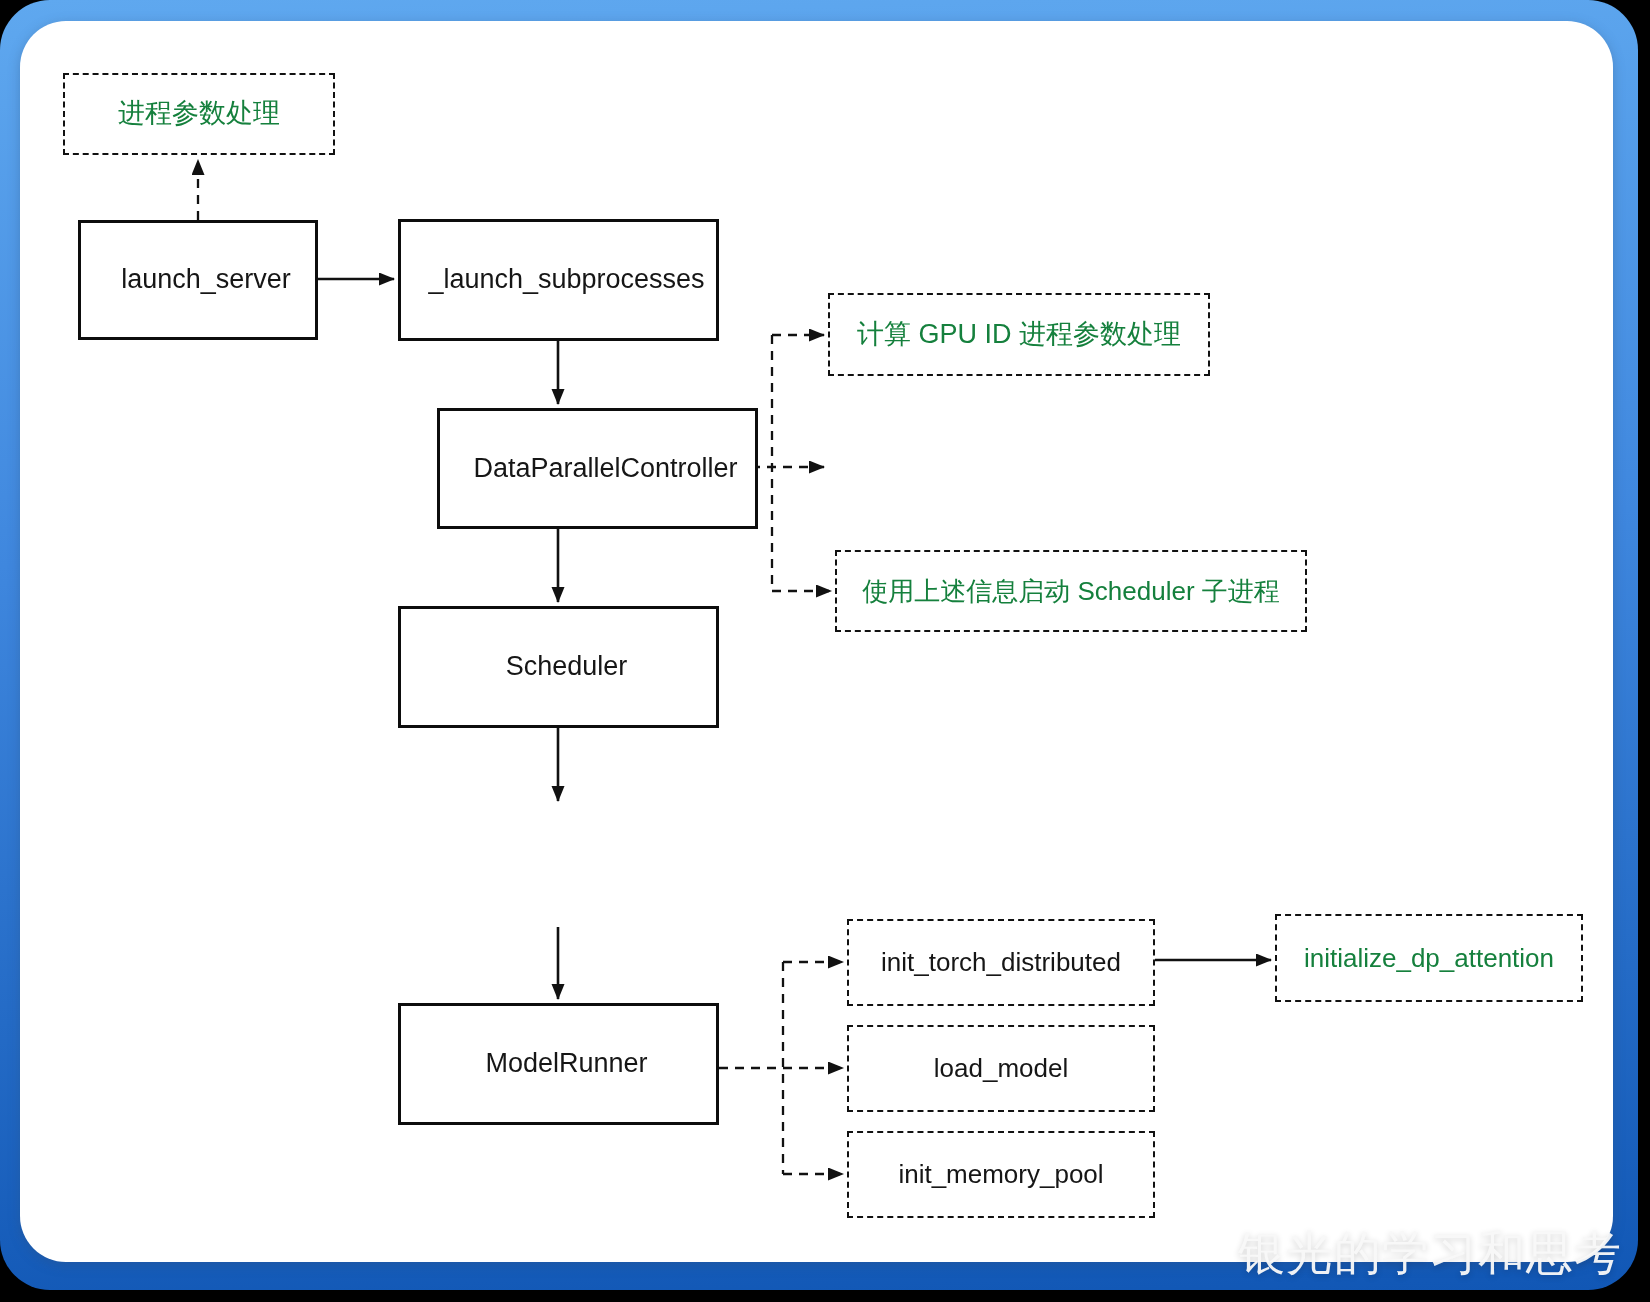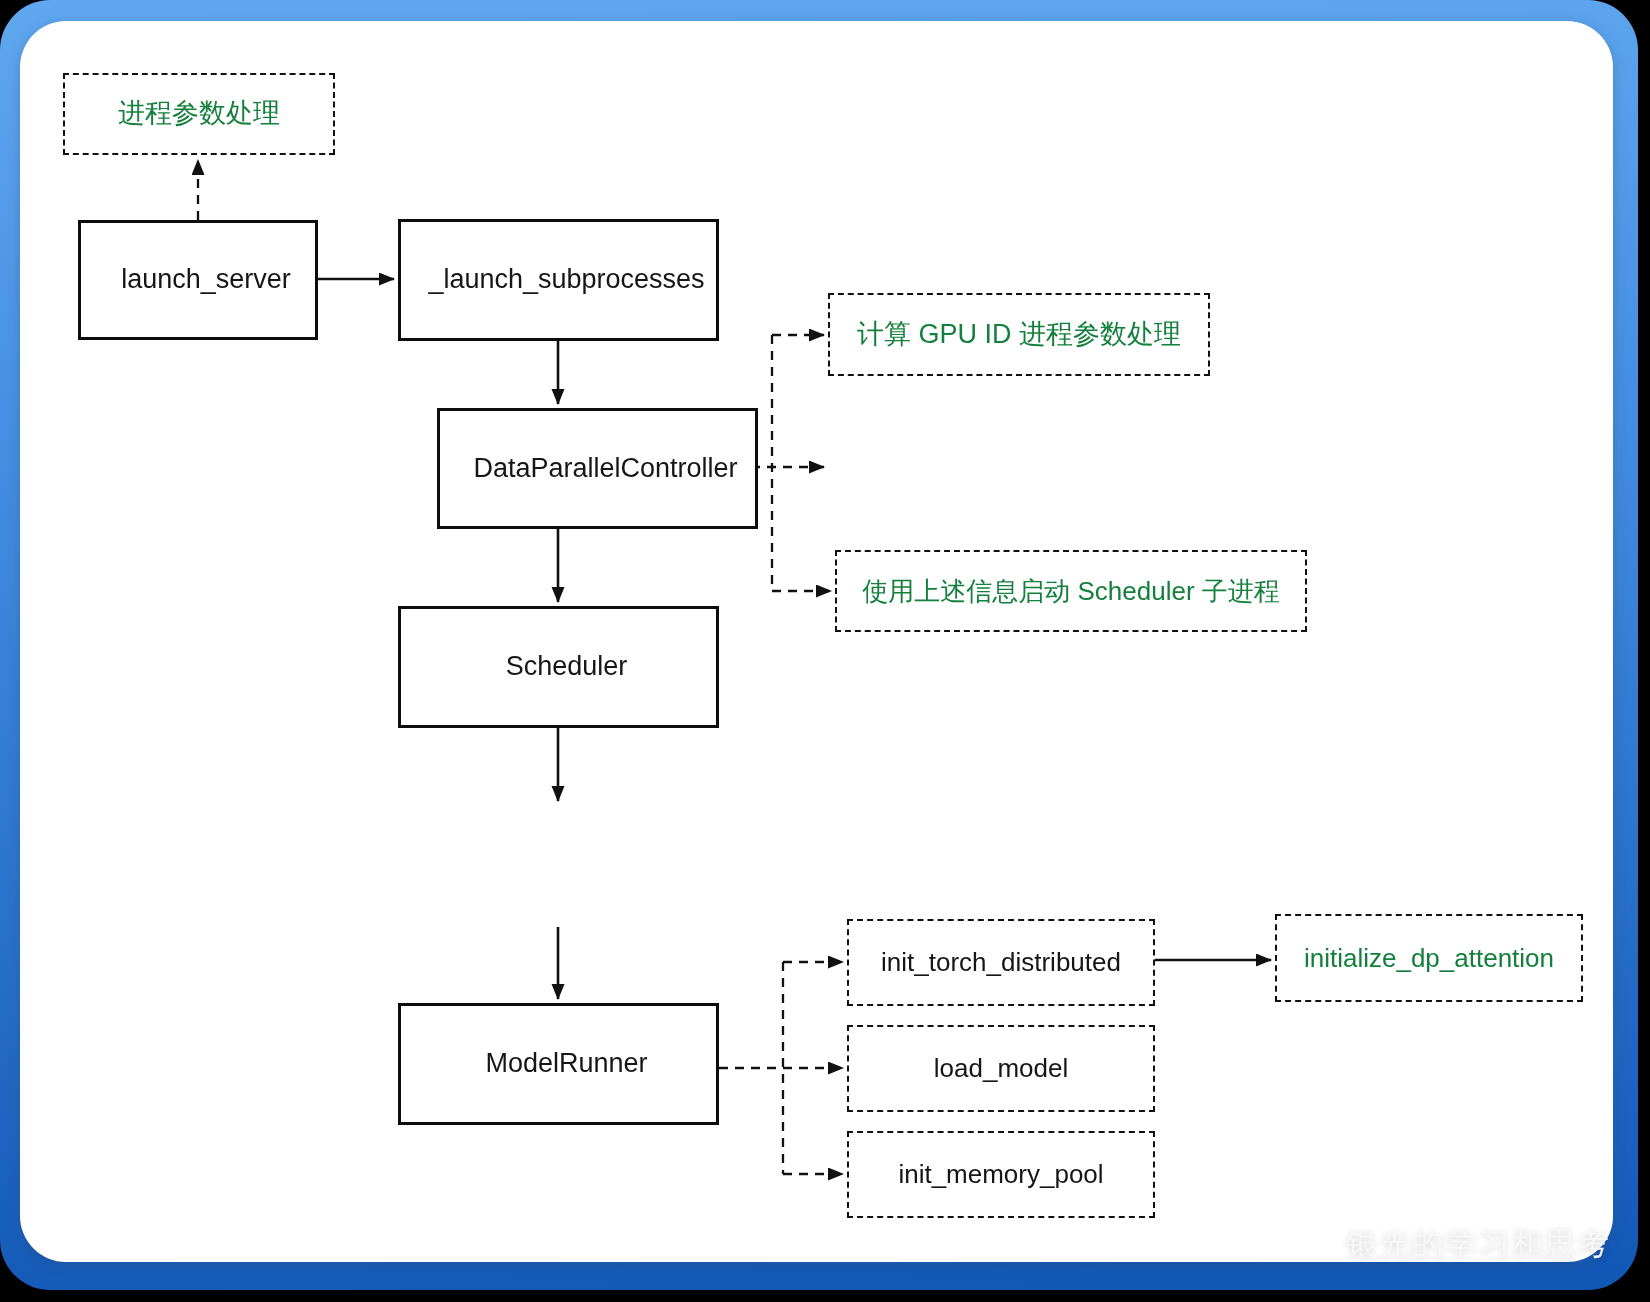--- a/index.html
+++ b/index.html
@@ -57,22 +57,22 @@
     box-sizing: border-box;
     white-space: nowrap;
   }
   .node.solid  { border: 3px solid #0d0d0d; padding-left: 16px; }
   .node.dashed { border: 2.5px dashed #111111; }
   .node.red    { color: #15803d; }
   .node.small  { font-size: 26px; }
   .watermark {
     position: absolute;
     top: 1222px;
-    right: 40px;
-    font-size: 32px;
+    right: 28px;
+    font-size: 47px;
     letter-spacing: 1px;
     color: rgba(248, 248, 248, 0.96);
     text-shadow: 0 2px 6px rgba(0, 0, 0, 0.18);
     z-index: 5;
     white-space: nowrap;
   }
 </style>
 </head>
 <body>
 

